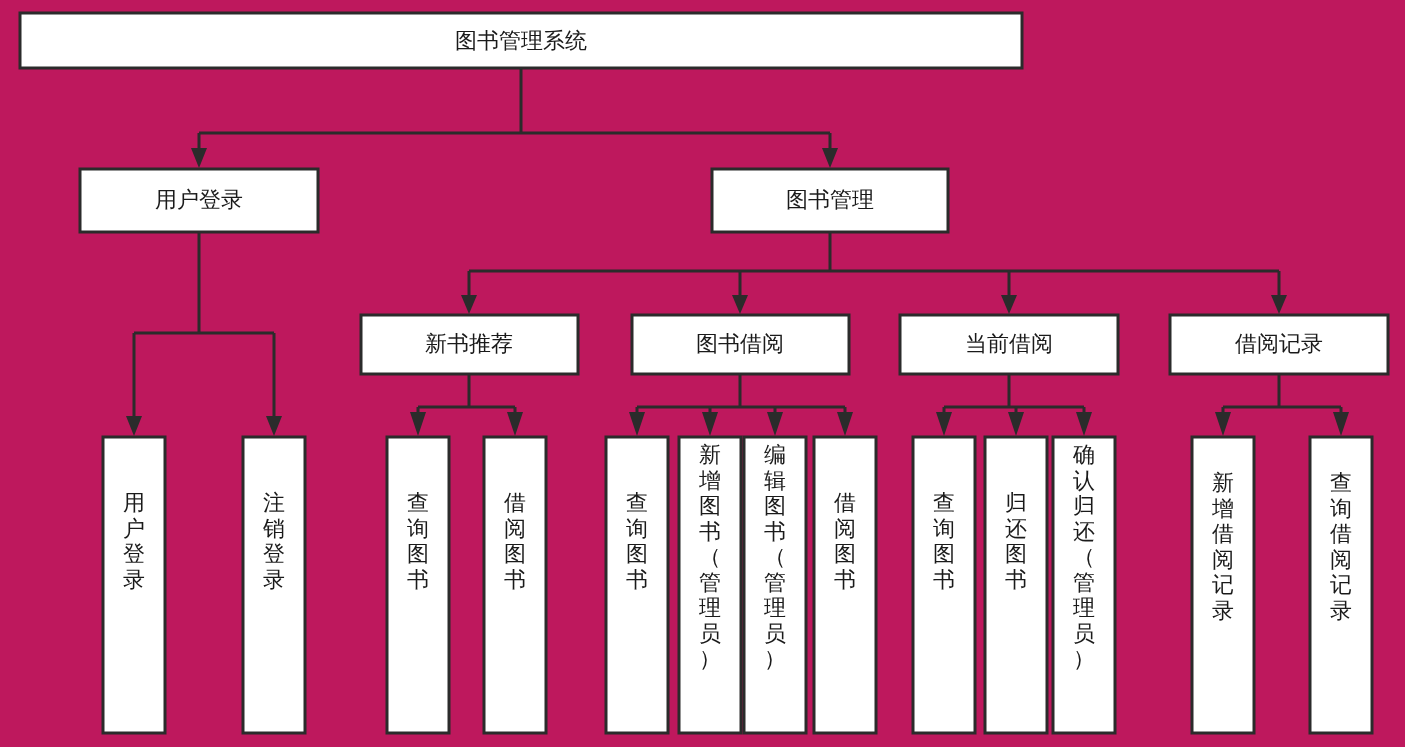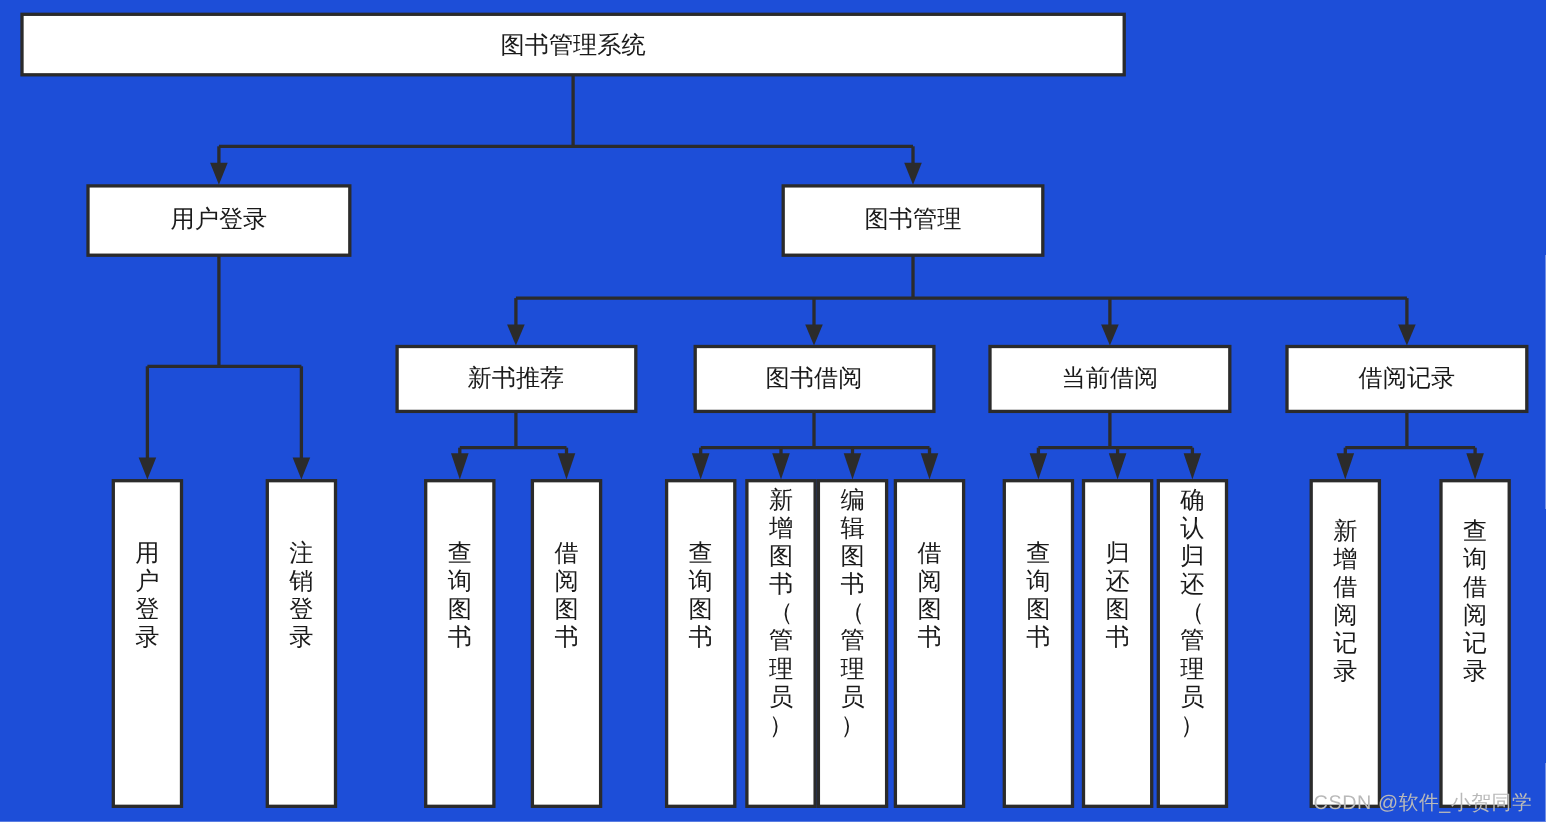--- a/index.html
+++ b/index.html
@@ -10,21 +10,21 @@
   body {
     width: 1405px;
     height: 747px;
     font-family: "Liberation Sans", "DejaVu Sans", sans-serif;
     overflow: hidden;
   }
   #diagram-root {
     position: relative;
     width: 1405px;
     height: 747px;
-    background: #1d4ed8;
+    background: #be185d;
   }
   svg.flowchart {
     position: absolute;
     left: 0;
     top: 0;
     width: 1405px;
     height: 747px;
     display: block;
   }
   .node-rect {
@@ -229,14 +229,13 @@
       <rect class="node-rect" x="1192" y="437" width="62" height="296"></rect>
       <text class="node-label-v" x="1223" y="490"><tspan x="1223" dy="0">新</tspan><tspan x="1223" dy="25.5">增</tspan><tspan x="1223" dy="25.5">借</tspan><tspan x="1223" dy="25.5">阅</tspan><tspan x="1223" dy="25.5">记</tspan><tspan x="1223" dy="25.5">录</tspan></text>
     </g>
     <g>
       <rect class="node-rect" x="1310" y="437" width="62" height="296"></rect>
       <text class="node-label-v" x="1341" y="490"><tspan x="1341" dy="0">查</tspan><tspan x="1341" dy="25.5">询</tspan><tspan x="1341" dy="25.5">借</tspan><tspan x="1341" dy="25.5">阅</tspan><tspan x="1341" dy="25.5">记</tspan><tspan x="1341" dy="25.5">录</tspan></text>
     </g>
 
   </svg>
 
-  <div class="watermark">CSDN @软件_小贺同学</div>
 </div>
 
 </body></html>

